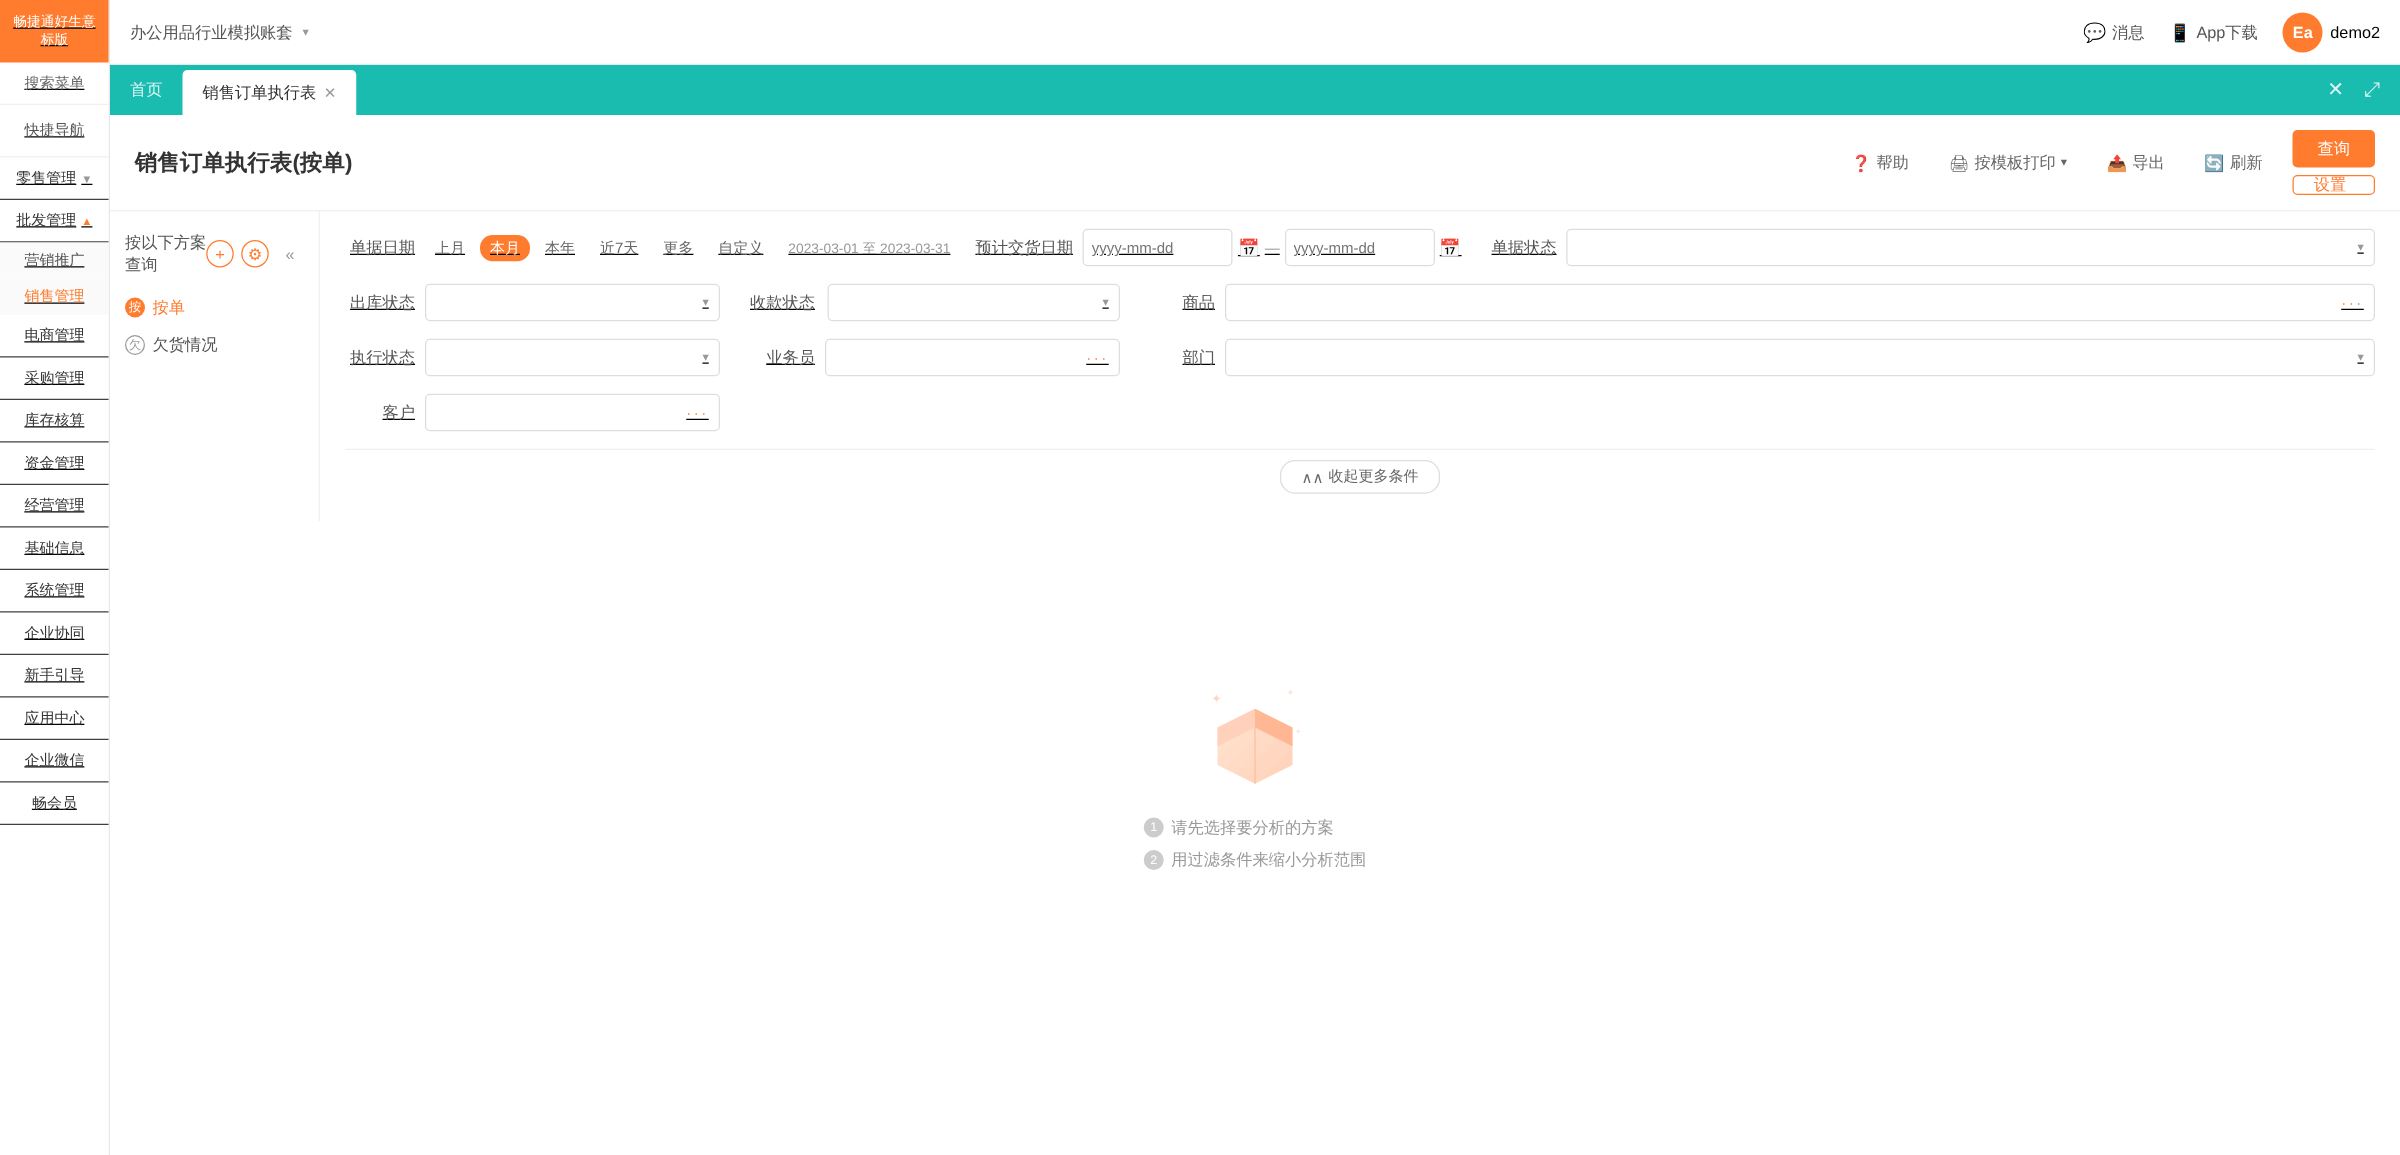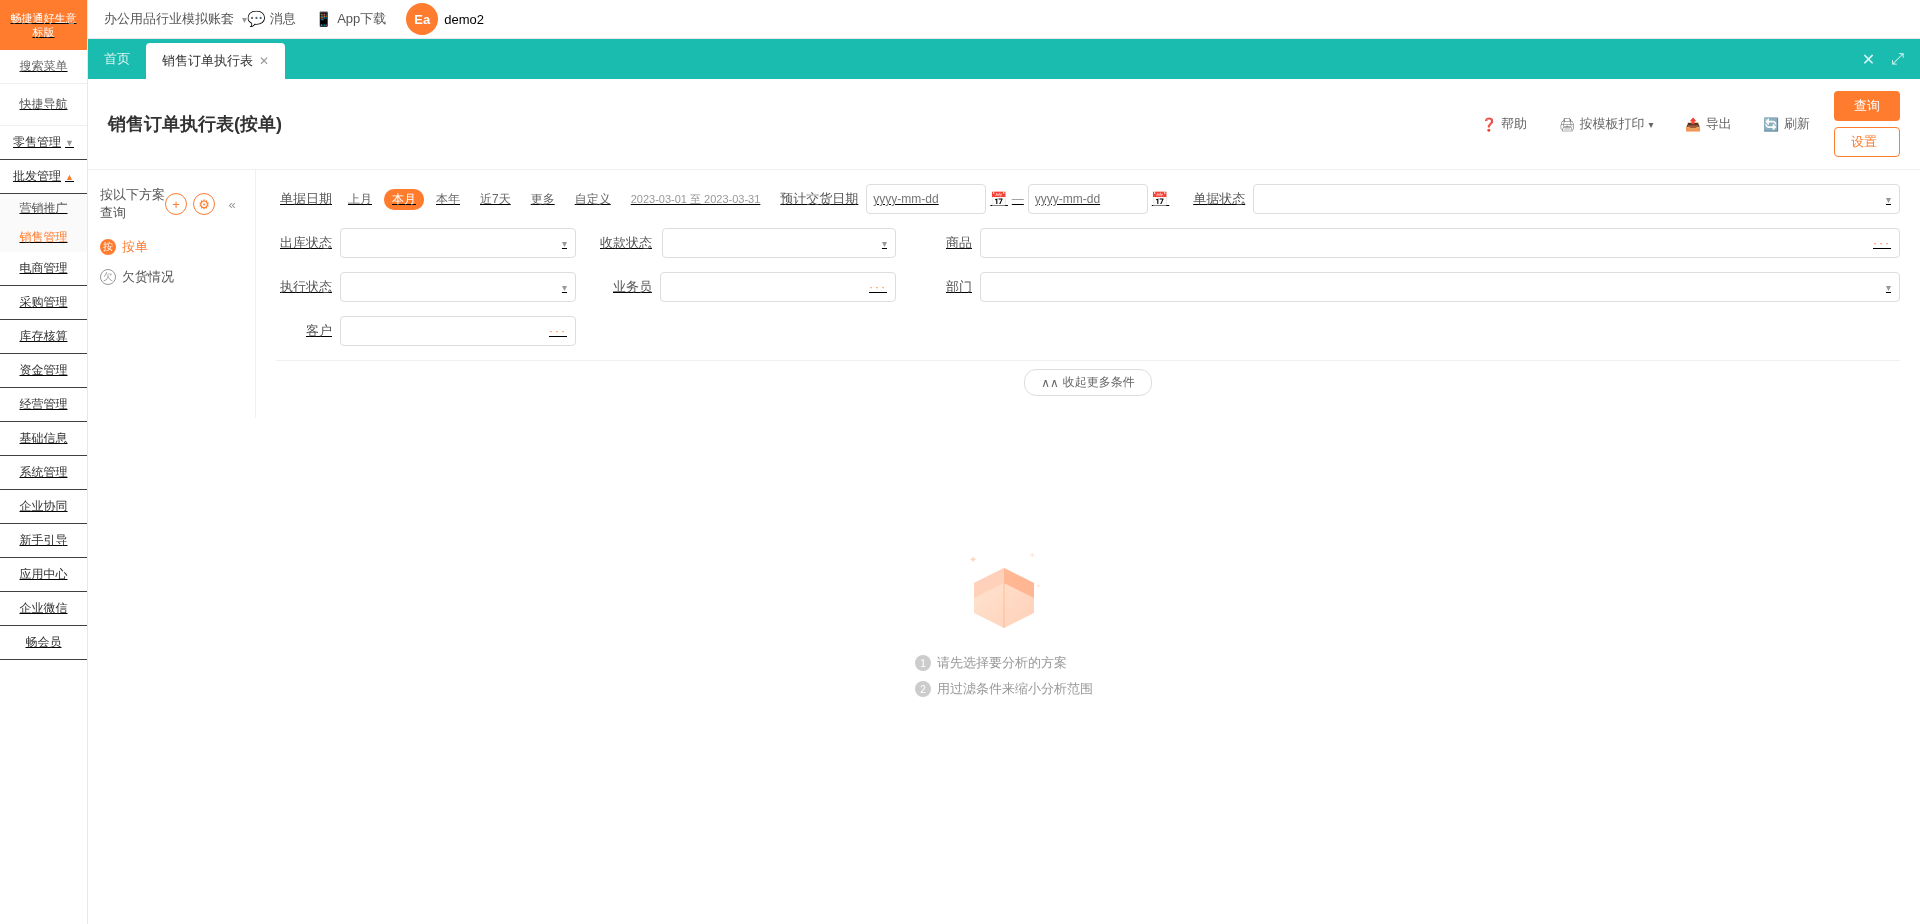--- a/index.html
+++ b/index.html
@@ -76,27 +76,27 @@
     
     #main {
       flex: 1;
       display: flex;
       flex-direction: column;
       overflow: hidden;
     }
 
     
     #topbar {
-      height: 39px;
+      height: 52px;
       background: #fff;
       display: flex;
       align-items: center;
       padding: 0 16px;
       border-bottom: 1px solid #e8e8e8;
-      justify-content: flex-start;
+      justify-content: space-between;
     }
     .topbar-left {
       display: flex;
       align-items: center;
       gap: 8px;
     }
     .topbar-breadcrumb {
       font-size: 13px;
       color: #555;
     }
@@ -445,21 +445,21 @@
       text-align: center;
     }
     .setting-btn {
       background: #fff;
       color: #ff7b2e;
       border: 1px solid #ff7b2e;
       border-radius: 4px;
       padding: 4px 16px;
       font-size: 13px;
       cursor: pointer;
-      height: 30px;
+      height: 16px;
       display: flex;
       align-items: center;
     }
     .query-setting-group {
       display: flex;
       flex-direction: column;
       gap: 6px;
       flex-shrink: 0;
     }
 

